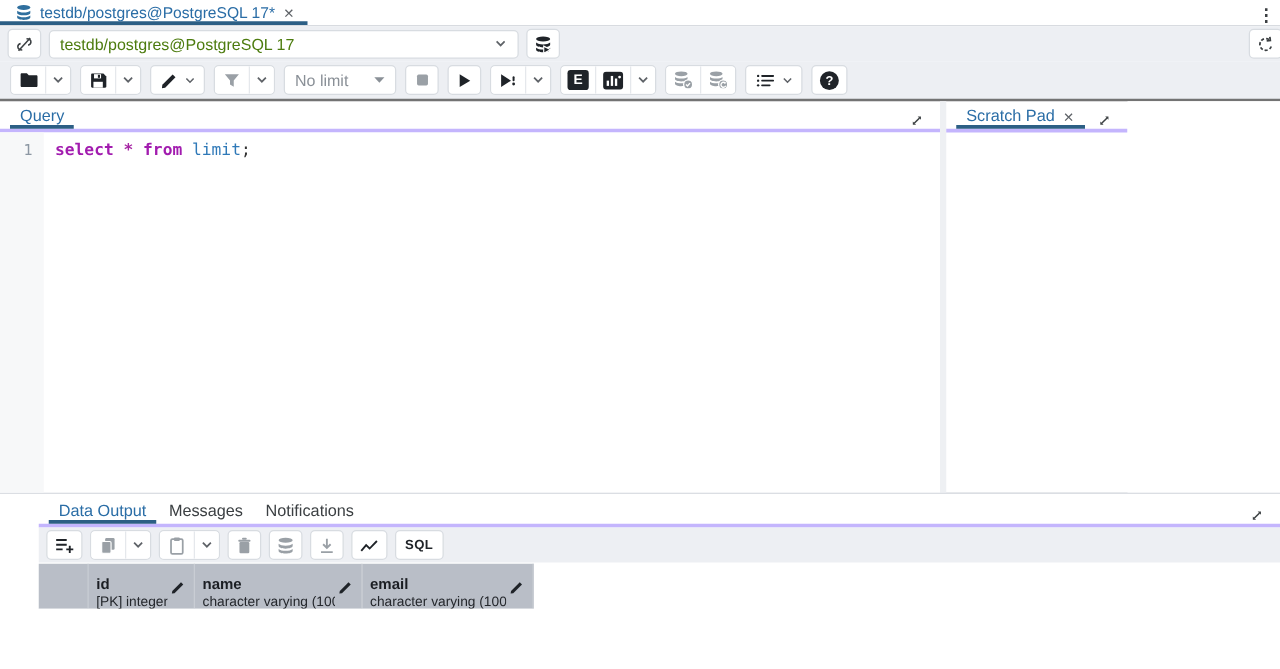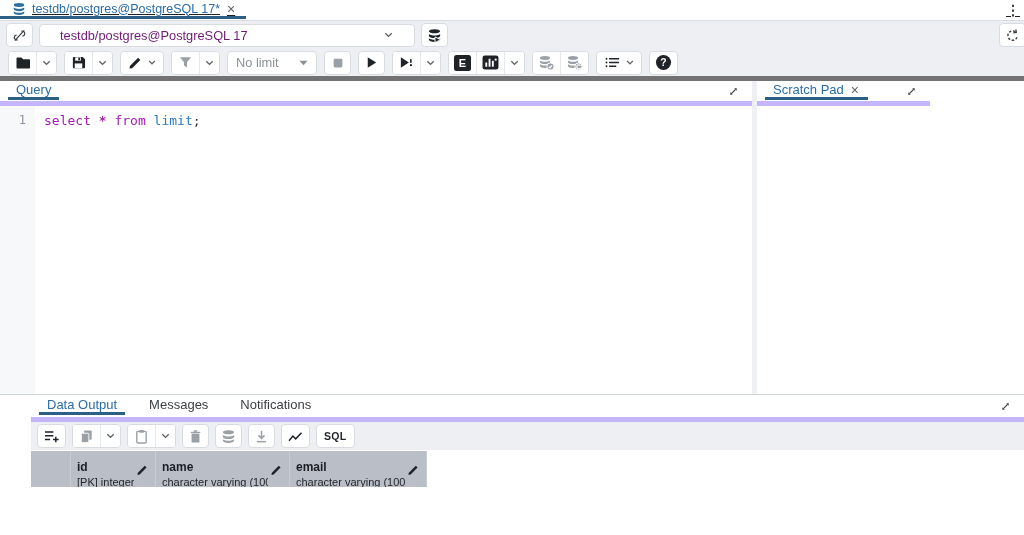--- a/index.html
+++ b/index.html
@@ -2,64 +2,64 @@
 <html style="--accent-blue: #2a6da6; --tab-underline: #2c5f85; --toolbar-bg: #edeff3; --grid-header-bg: #b9bec7; --syntax-keyword: #a21caf; --syntax-operator: #a626a4; --syntax-identifier: #2f79b8; --icon-dark: #1f2328; --icon-muted: #9aa0a6;"><head>
 <meta charset="utf-8">
 <style>
   * { margin:0; padding:0; box-sizing:border-box; }
   html,body { background:#fff; }
   .app {
     position:relative; width:1024px; height:535px; overflow:hidden;
     background:#fff; font-family:"Liberation Sans", sans-serif; font-size:13px; color:#202124;
   }
   
-  .tabbar { height:21px; background:#fff; border-bottom:1px solid #d8dbe0; display:flex; align-items:center;text-decoration:underline; }
+  .tabbar { height:21px; background:#fff; border-bottom:1px solid #d8dbe0; display:flex; align-items:flex-end; }
   .toptab { display:flex; align-items:center; gap:6px; padding:0 10px 0 12px;
             border-bottom:3px solid var(--tab-underline,#2c5f85); color:var(--accent-blue,#2a6da6); }
   .toptab .ttl { font-size:12.5px; }
   .closex { color:#5f6368; font-size:14px; line-height:1; cursor:default; padding:0 1px; }
   .tab-spacer { flex:1; }
   .kebab { width:22px; display:flex; align-items:center; justify-content:center;
            color:#3c4043; font-size:14px; font-weight:bold; }
   
   .connbar { height:28px; background:var(--toolbar-bg,#edeff3); display:flex; align-items:center; padding:0 6px; gap:6px; }
-  .toolbar { height:32px; background:var(--toolbar-bg,#edeff3); border-bottom:5px solid #737373;
+  .toolbar { height:32px; background:var(--toolbar-bg,#edeff3); border-bottom:2px solid #737373;
              display:flex; align-items:center; padding:0 8px; gap:7px; }
   .tbtn { height:24px; min-width:27px; background:#fff; border:1px solid #d8dce1; border-radius:4px;
           display:flex; align-items:center; justify-content:center; padding:0 5px; }
   .grp { display:flex; height:24px; background:#fff; border:1px solid #d8dce1; border-radius:4px; overflow:hidden; }
   .grp .tbtn { border:none; border-radius:0; height:22px; }
   .grp .tbtn + .tbtn { border-left:1px solid #e5e8ec; }
   .seg-chev { min-width:20px; padding:0 3px; }
   .conn-select { width:376px; height:23px; background:#fff; border:1px solid #d8dce1; border-radius:4px;
-                 display:flex; align-items:center; padding:0 20px; color:#701a75; }
+                 display:flex; align-items:center; padding:0 8px; color:#4d7c0f; }
   .conn-select span { flex:1; font-size:12.8px; }
   .limit-select { width:90px; height:24px; background:#fff; border:1px solid #d8dce1; border-radius:4px;
                   display:flex; align-items:center; padding:0 8px; color:#8a9097; }
   .limit-select span { flex:1; font-size:12.8px; }
   .badge { display:inline-block; min-width:17px; height:16px; background:#1f2328; color:#fff;
            border-radius:2.5px; font-size:11px; font-weight:bold; text-align:center; line-height:16px; }
   .reset-btn { margin-left:auto; margin-right:-8px; }
   
   .main { display:flex; height:313px; }
   .left-panel { width:752px; display:flex; flex-direction:column; }
   .vdivider { width:5px; background:#eef0f3; }
   .right-panel { flex:1; display:flex; flex-direction:row; }
-  .ptabs { height:25px; border-bottom:5px solid #c4b5fd; display:flex; align-items:center; padding:0 8px; gap:16px; }
+  .ptabs { height:25px; border-bottom:3px solid #c4b5fd; display:flex; align-items:flex-end; padding:0 8px; gap:2px; }
   .ptab { display:flex; align-items:center; gap:6px; padding:0 8px; color:#3c4043;
           border-bottom:3px solid transparent; font-size:13px; white-space:nowrap; }
   .ptab.active { color:var(--accent-blue,#2a6da6); border-bottom-color:var(--tab-underline,#2c5f85); }
   .ptab-spacer { flex:1; }
   .expand-btn { display:flex; align-items:center; justify-content:center; width:22px; }
   
   .editor { flex:1; display:flex; background:#fff; }
   .gutter { width:35px; background:#f7f8f9; color:#8c97a3; text-align:right; padding:7px 9px 0 0;
             font-family:"DejaVu Sans Mono", monospace; font-size:12px; }
   .code { flex:1; padding:6px 0 0 9px; font-family:"DejaVu Sans Mono", monospace; font-size:13px; line-height:17px; }
-  .tok-keyword  { color:var(--syntax-keyword,#a21caf); font-weight:normal; }
+  .tok-keyword  { color:var(--syntax-keyword,#a21caf); font-weight:bold; }
   .tok-operator { color:var(--syntax-operator,#a626a4); font-weight:bold; }
   .tok-identifier { color:var(--syntax-identifier,#2f79b8); }
   .tok-plain { color:#333; }
   .pad-body { flex:1; background:#fff; }
   
   .bottom { height:140px; border-top:1px solid #cfd4da; display:flex; flex-direction:column;padding-left:31px; }
   .otoolbar { height:28px; background:var(--toolbar-bg,#edeff3); display:flex; align-items:center; padding:0 6px; gap:6px; }
   .sql-btn { font-size:10.5px; font-weight:bold; color:#1f2328; letter-spacing:0.3px; padding:0 7px; }
   .grid-header { display:flex; margin-top:1px; height:36px; }
   .grid-corner { width:40px; background:var(--grid-header-bg,#b9bec7); border-right:1px solid #c9cdd4; }

